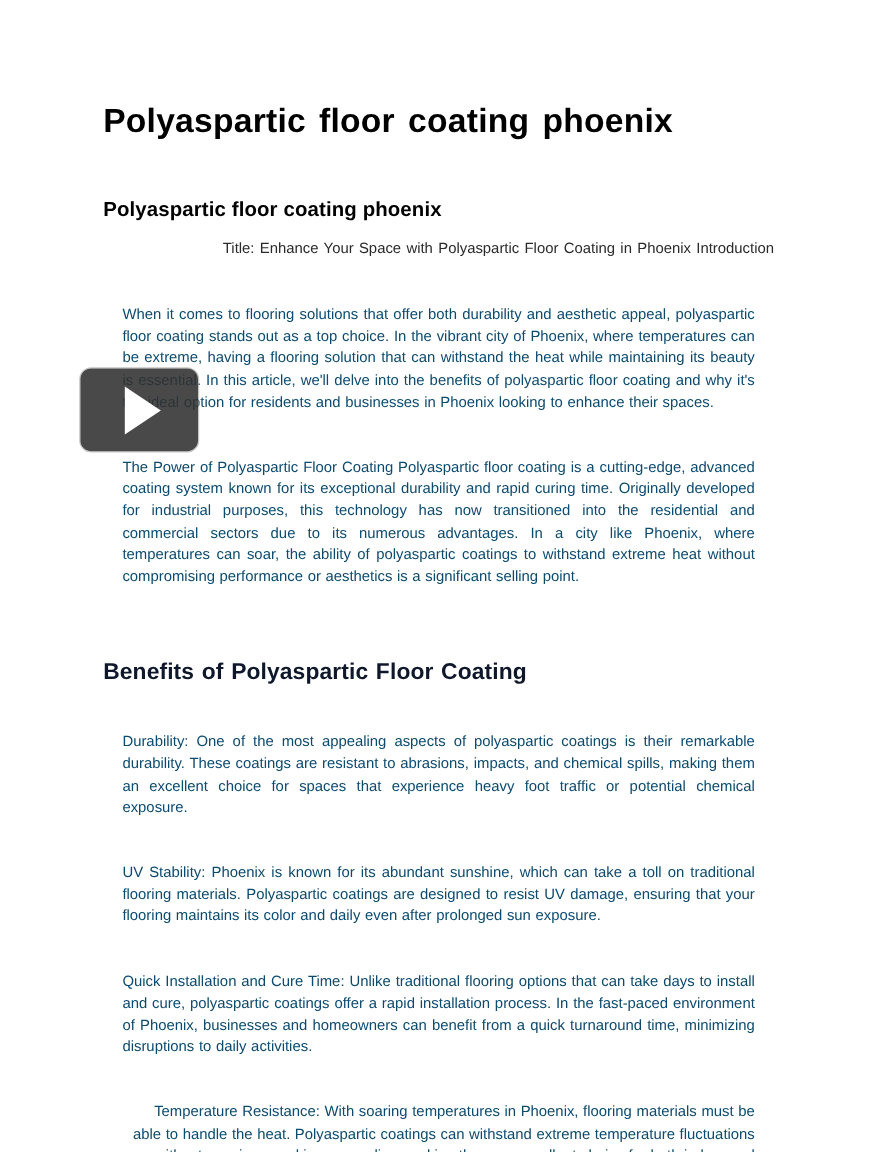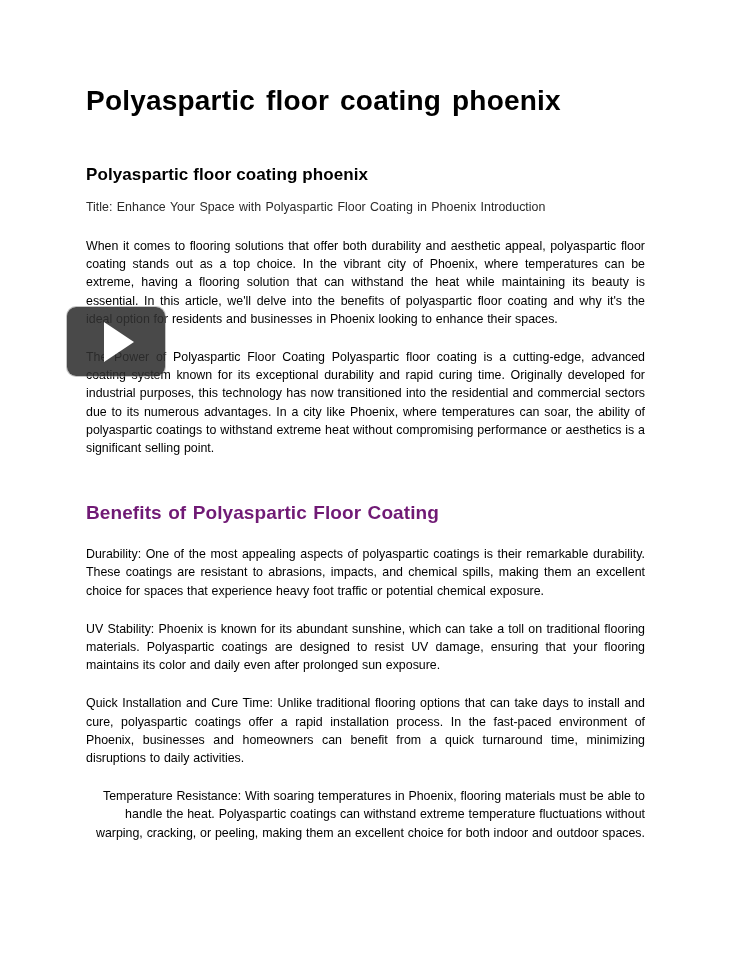--- a/index.html
+++ b/index.html
@@ -51,40 +51,41 @@
     color: #000000;
     letter-spacing: 0.1px;
   }
 
   .h2-benefits {
     font-size: 19px;
     font-weight: bold;
     line-height: 24px;
     margin: 0;
     padding-top: 44px;
-    color: #701a75;
+    color: #0f172a;
     letter-spacing: 0.1px;
     word-spacing: 1px;
   }
 
   .subtitle-line {
     font-size: 12.4px;
     line-height: 18px;
     margin: 0;
     padding-top: 12px;
     color: #2a2a2a;
     word-spacing: 1px;
+    text-align: right;
   }
 
   .para {
     font-size: 12.4px;
     line-height: 18.2px;
-    margin: 0;
+    margin: 16px;
     padding-top: 20px;
-    color: #000000;
+    color: #0c4a6e;
     text-align: justify;
     word-spacing: 0.4px;
   }
 
   .para-first {
     padding-top: 21px;
   }
 
   .para-left {
     text-align: right;

